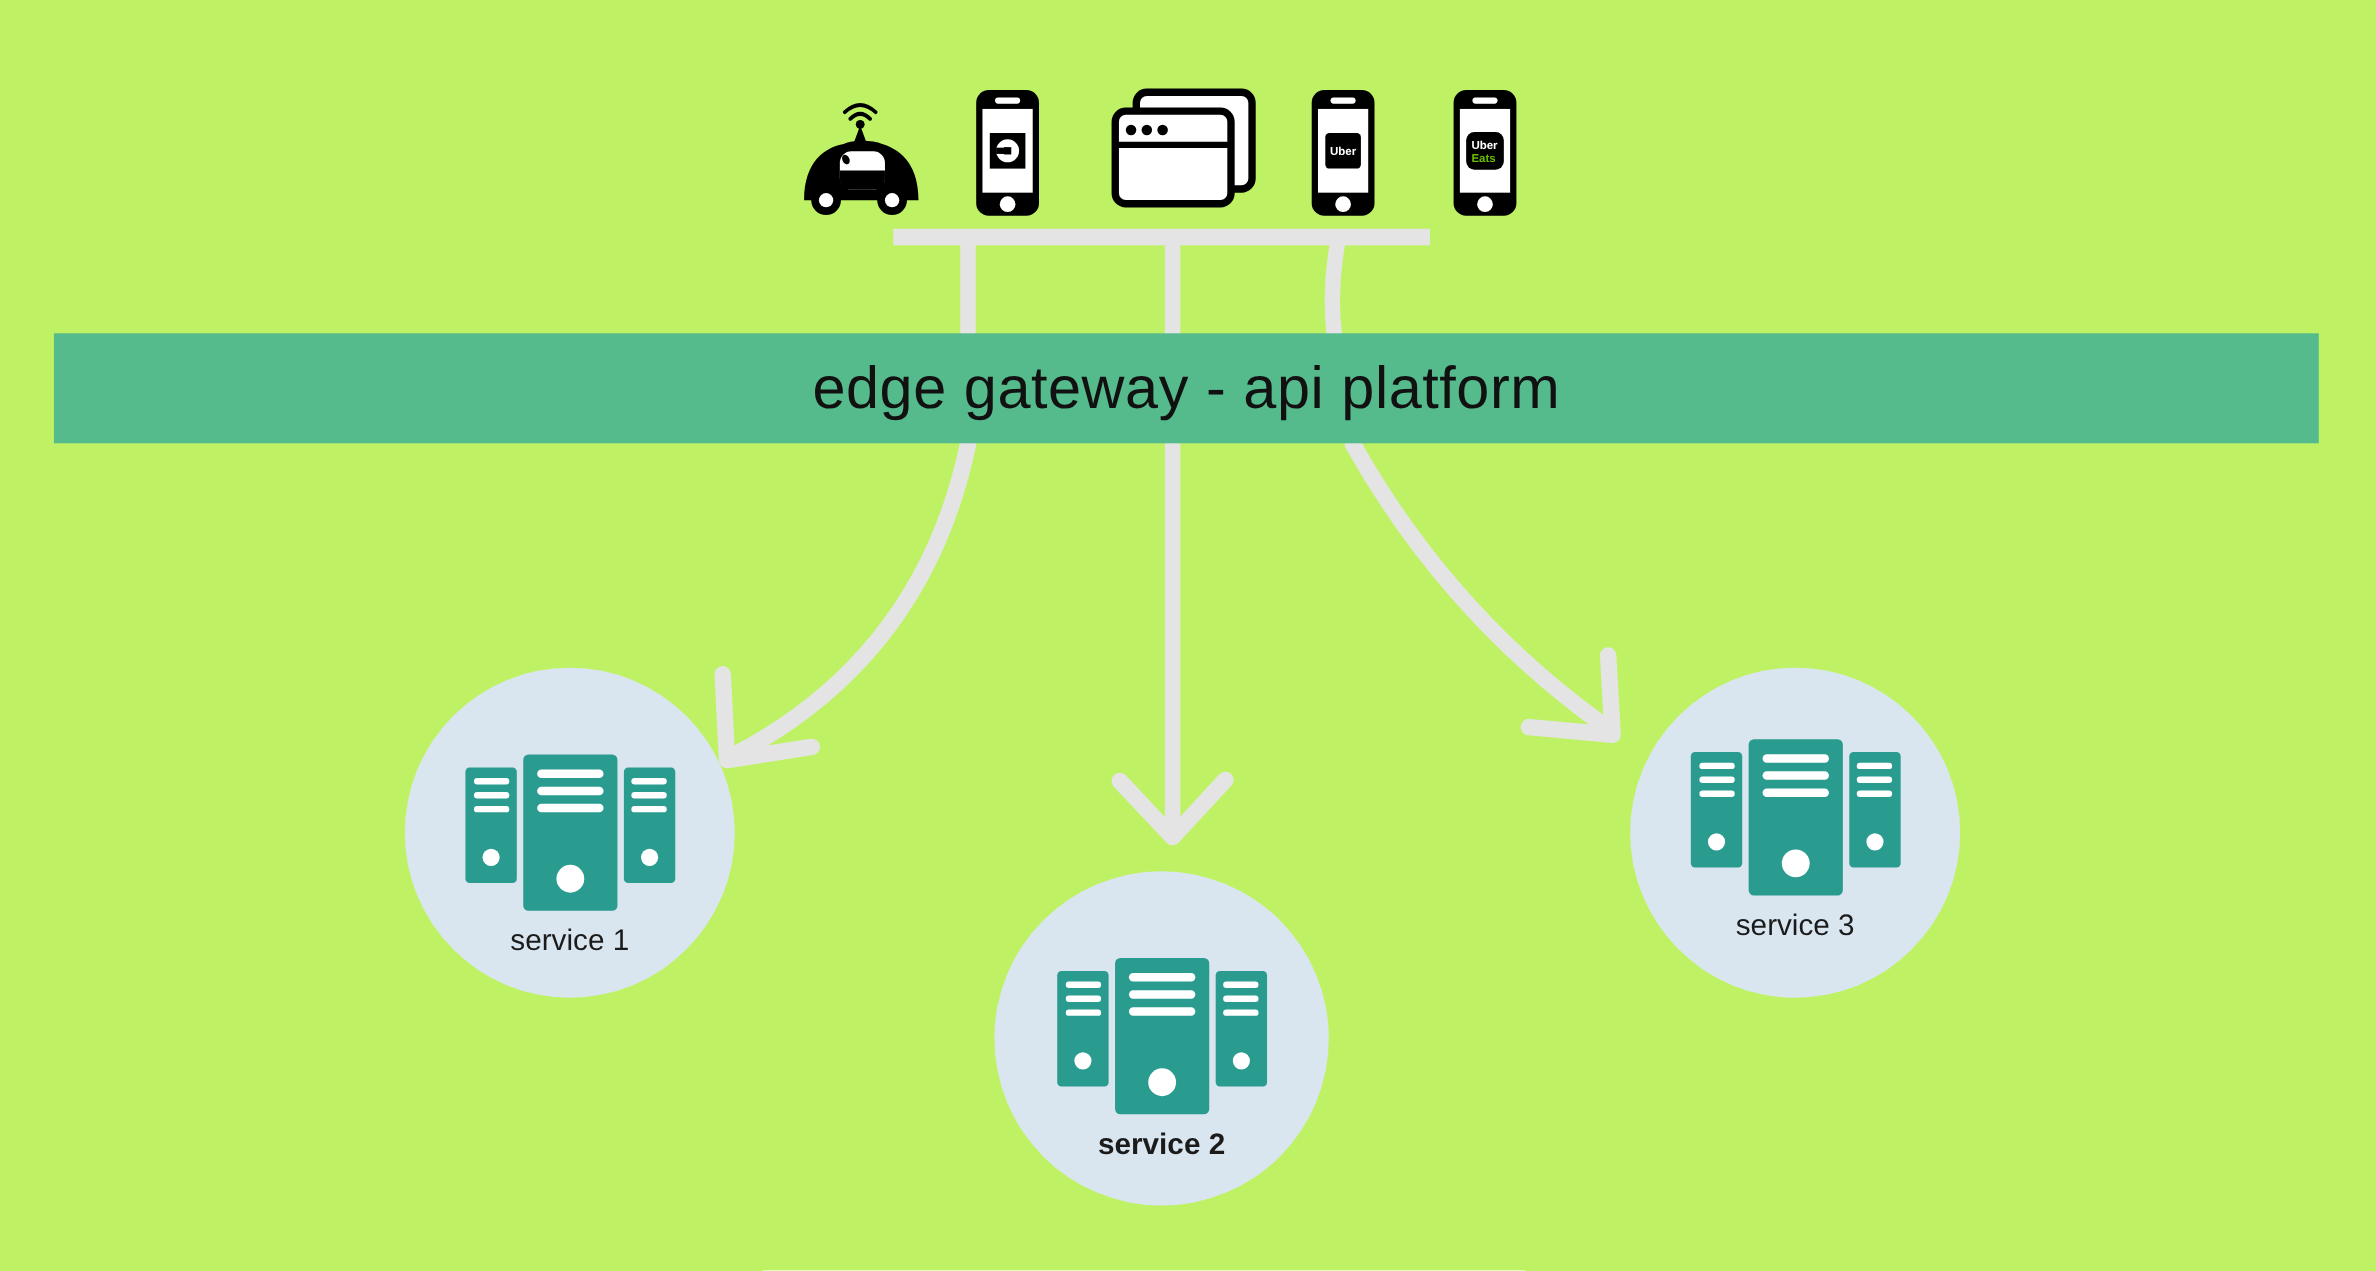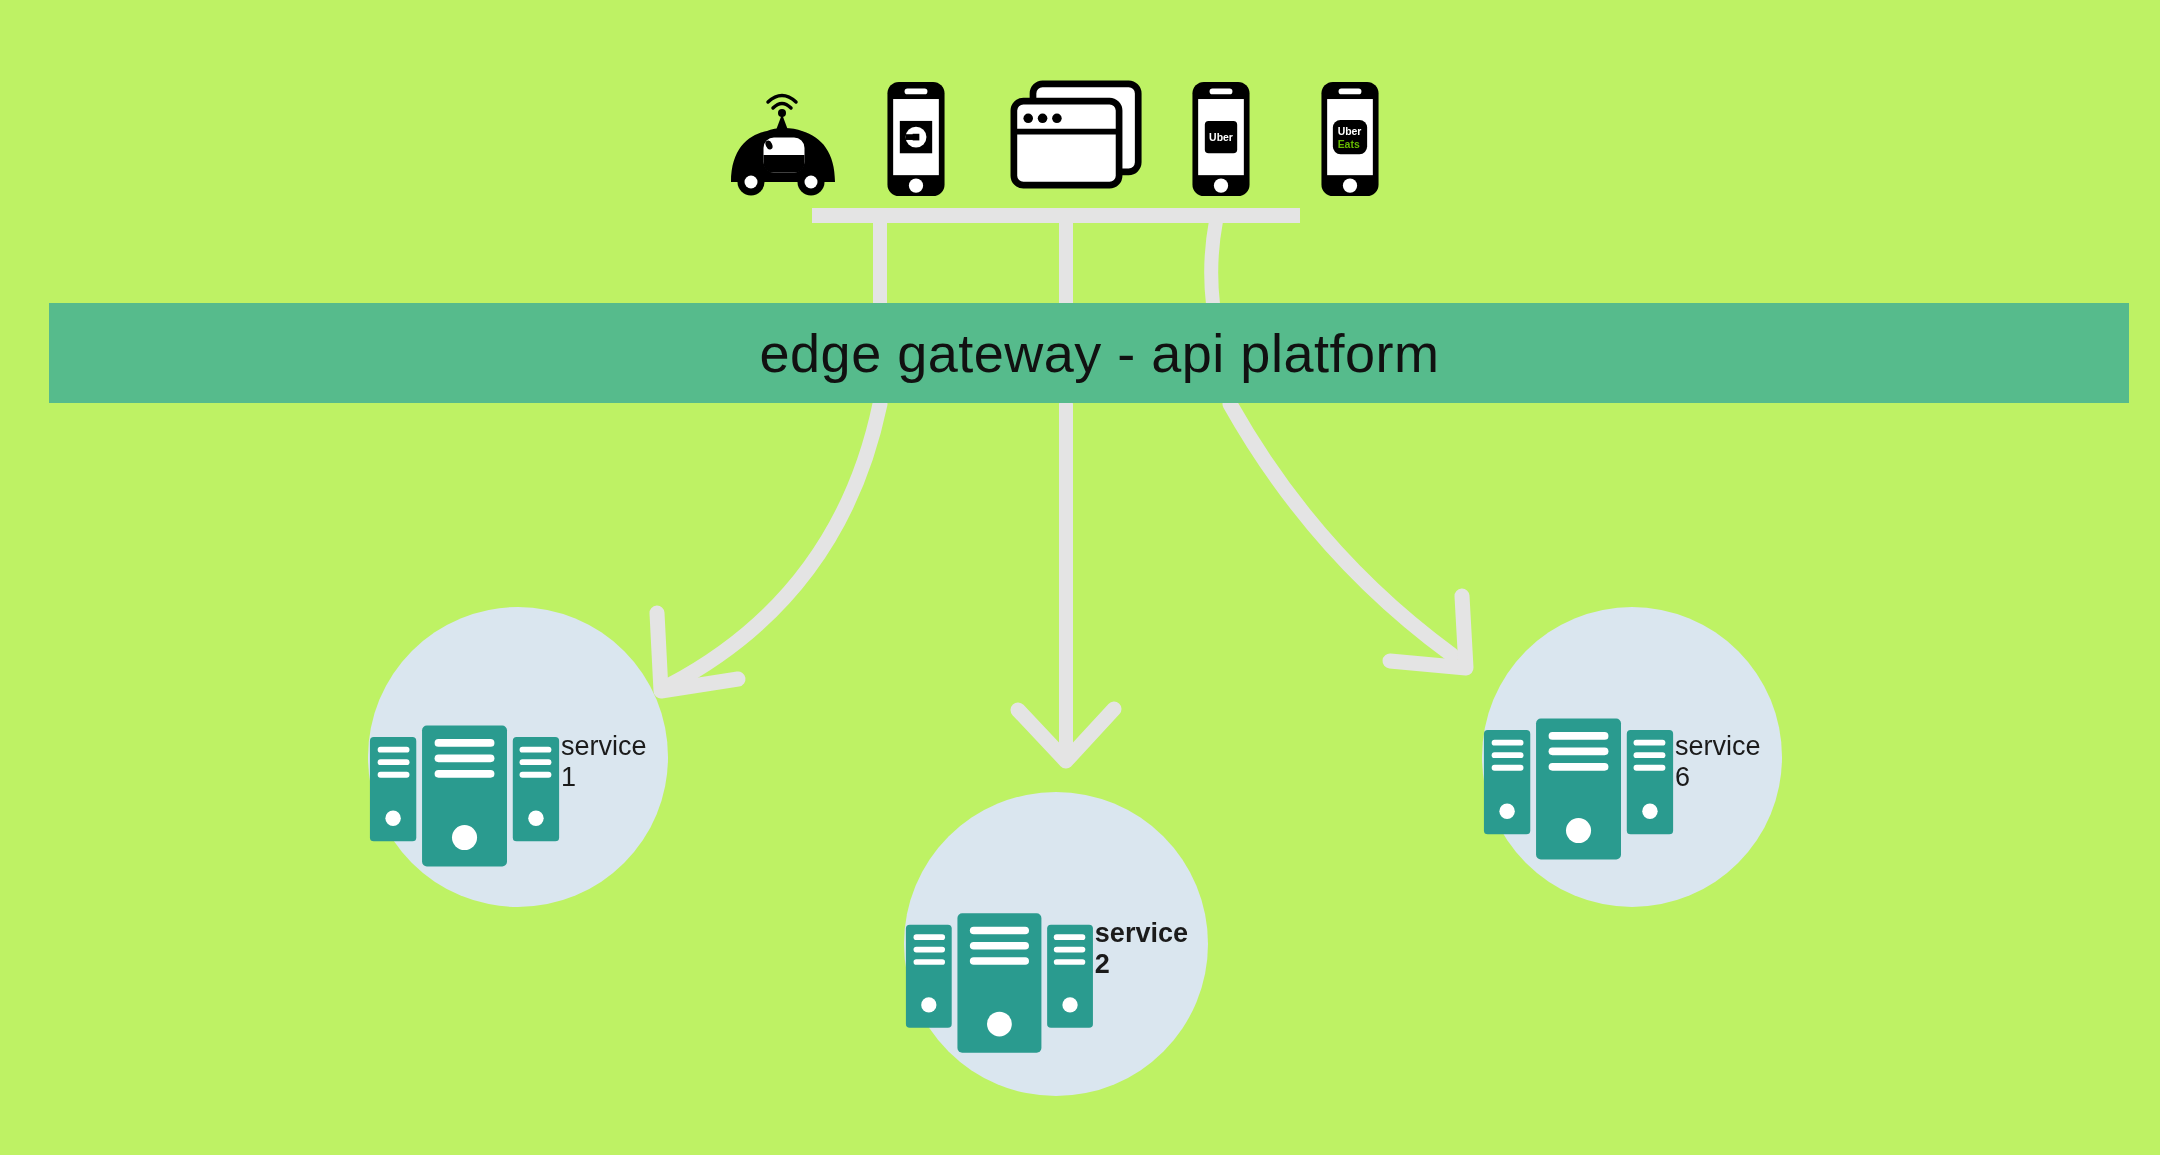--- a/index.html
+++ b/index.html
@@ -13,31 +13,31 @@
   .abs{position:absolute;}
 
   
   .stroke-gray{stroke:var(--connector-gray);fill:none;stroke-linecap:round;stroke-linejoin:round;}
   .fill-gray{fill:var(--connector-gray);}
 
   
   #banner{
     left:49px;top:303px;width:2059px;height:100px;
     background:var(--banner-green);
-    display:flex;align-items:center;justify-content:center;padding-left:21px;
+    display:flex;align-items:center;justify-content:center;
   }
   #banner .banner-text{
     font-size:54px;color:var(--text-dark);letter-spacing:0.5px;
   }
 
   
   .service-circle{
     width:300px;height:300px;border-radius:50%;
     background:var(--service-circle);
-    display:flex;flex-direction:row;align-items:center;
+    display:flex;flex-direction:column;align-items:center;
     box-sizing:border-box;
   }
   .service-circle .cluster{margin-top:77px;}
   .service-circle.svc-3 .cluster{margin-top:63px;}
   .service-label{
     margin-top:10px;font-size:27px;color:#1b1b1b;
   }
 
   
   .teal{fill:var(--server-teal);}
@@ -199,16 +199,16 @@
       <rect x="157" y="24" width="33" height="6" rx="3" class="white"></rect>
       <rect x="157" y="37" width="33" height="6" rx="3" class="white"></rect>
       <rect x="157" y="50" width="33" height="6" rx="3" class="white"></rect>
       <circle cx="174" cy="98" r="8" class="white"></circle>
       <rect x="56" y="2" width="88" height="146" rx="5" class="teal"></rect>
       <rect x="69" y="16" width="62" height="8" rx="4" class="white"></rect>
       <rect x="69" y="32" width="62" height="8" rx="4" class="white"></rect>
       <rect x="69" y="48" width="62" height="8" rx="4" class="white"></rect>
       <circle cx="100" cy="118" r="13" class="white"></circle>
     </svg>
-    <div class="service-label">service 6</div>
+    <div class="service-label">service 3</div>
   </div>
 
 </div>
 
 </body></html>

